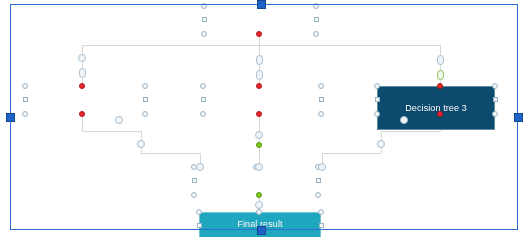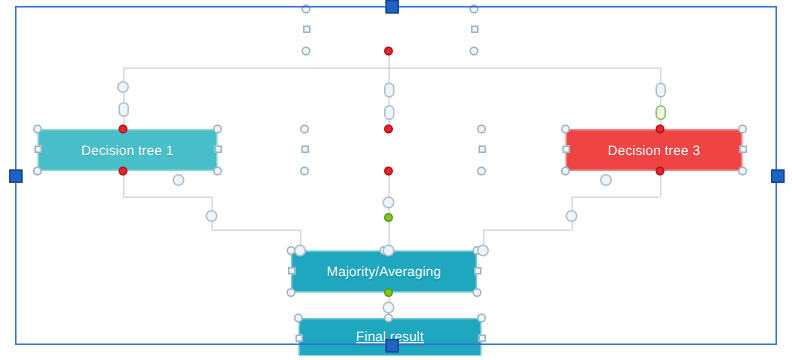--- a/index.html
+++ b/index.html
@@ -168,23 +168,20 @@
   <div>
     <div class="nh" style="left:201px; top:3px;"></div>
     <div class="nh-sq" style="left:202px; top:17px;"></div>
     <div class="nh" style="left:201px; top:31px;"></div>
     <div class="nh" style="left:313px; top:3px;"></div>
     <div class="nh-sq" style="left:314px; top:17px;"></div>
     <div class="nh" style="left:313px; top:31px;"></div>
   </div>
   <div class="dot dot-red" style="left:256px; top:31px;"></div>
 
-  <div class="node" style="left:25px; top:86px; width:120px; height:28px; background:#48bfc8;">
-    <span class="node-label">Decision tree 1</span>
-  </div>
   <div>
     <div class="nh" style="left:22px;  top:83px;"></div>
     <div class="nh-sq" style="left:23px;  top:97px;"></div>
     <div class="nh" style="left:22px;  top:111px;"></div>
     <div class="nh" style="left:142px; top:83px;"></div>
     <div class="nh-sq" style="left:143px; top:97px;"></div>
     <div class="nh" style="left:142px; top:111px;"></div>
   </div>
   <div class="dot dot-red" style="left:79px; top:83px;"></div>
   <div class="dot dot-red" style="left:79px; top:111px;"></div>
@@ -193,50 +190,47 @@
     <div class="nh" style="left:200px; top:83px;"></div>
     <div class="nh-sq" style="left:201px; top:97px;"></div>
     <div class="nh" style="left:200px; top:111px;"></div>
     <div class="nh" style="left:318px; top:83px;"></div>
     <div class="nh-sq" style="left:319px; top:97px;"></div>
     <div class="nh" style="left:318px; top:111px;"></div>
   </div>
   <div class="dot dot-red" style="left:256px; top:83px;"></div>
   <div class="dot dot-red" style="left:256px; top:111px;"></div>
 
-  <div class="node" style="left:377px; top:86px; width:118px; height:28px; background:#ef4444;">
+  <div class="node" style="left:377px; top:86px; width:118px; height:44px; background:#0c4a6e;">
     <span class="node-label">Decision tree 3</span>
   </div>
   <div>
     <div class="nh" style="left:374px; top:83px;"></div>
     <div class="nh-sq" style="left:375px; top:97px;"></div>
     <div class="nh" style="left:374px; top:111px;"></div>
     <div class="nh" style="left:492px; top:83px;"></div>
     <div class="nh-sq" style="left:493px; top:97px;"></div>
     <div class="nh" style="left:492px; top:111px;"></div>
   </div>
   <div class="dot dot-red" style="left:437px; top:83px;"></div>
   <div class="dot dot-red" style="left:437px; top:111px;"></div>
 
-  <div class="node" style="left:194px; top:167px; width:124px; height:28px; background:#1fa7bf;">
-    <span class="node-label">Majority/Averaging</span>
-  </div>
   <div>
     <div class="nh" style="left:191px; top:164px;"></div>
     <div class="nh-sq" style="left:192px; top:178px;"></div>
     <div class="nh" style="left:191px; top:192px;"></div>
     <div class="nh" style="left:315px; top:164px;"></div>
     <div class="nh-sq" style="left:316px; top:178px;"></div>
     <div class="nh" style="left:315px; top:192px;"></div>
     <div class="nh" style="left:253px; top:164px;"></div>
   </div>
   <div class="dot dot-green" style="left:256px; top:192px;"></div>
 
   <div class="node" style="left:199px; top:212px; width:122px; height:28px; background:#1fa7bf;">
-    <span class="node-label" style="position:relative; top:-2px;text-decoration:underline;">Final result</span>
+    <span class="node-label" style="position:relative; top:-2px;">Final result</span>
   </div>
   <div>
     <div class="nh" style="left:196px; top:209px;"></div>
     <div class="nh-sq" style="left:197px; top:223px;"></div>
     <div class="nh" style="left:318px; top:209px;"></div>
     <div class="nh-sq" style="left:319px; top:223px;"></div>
     <div class="nh" style="left:256px; top:209px;"></div>
   </div>
 
   <div>

